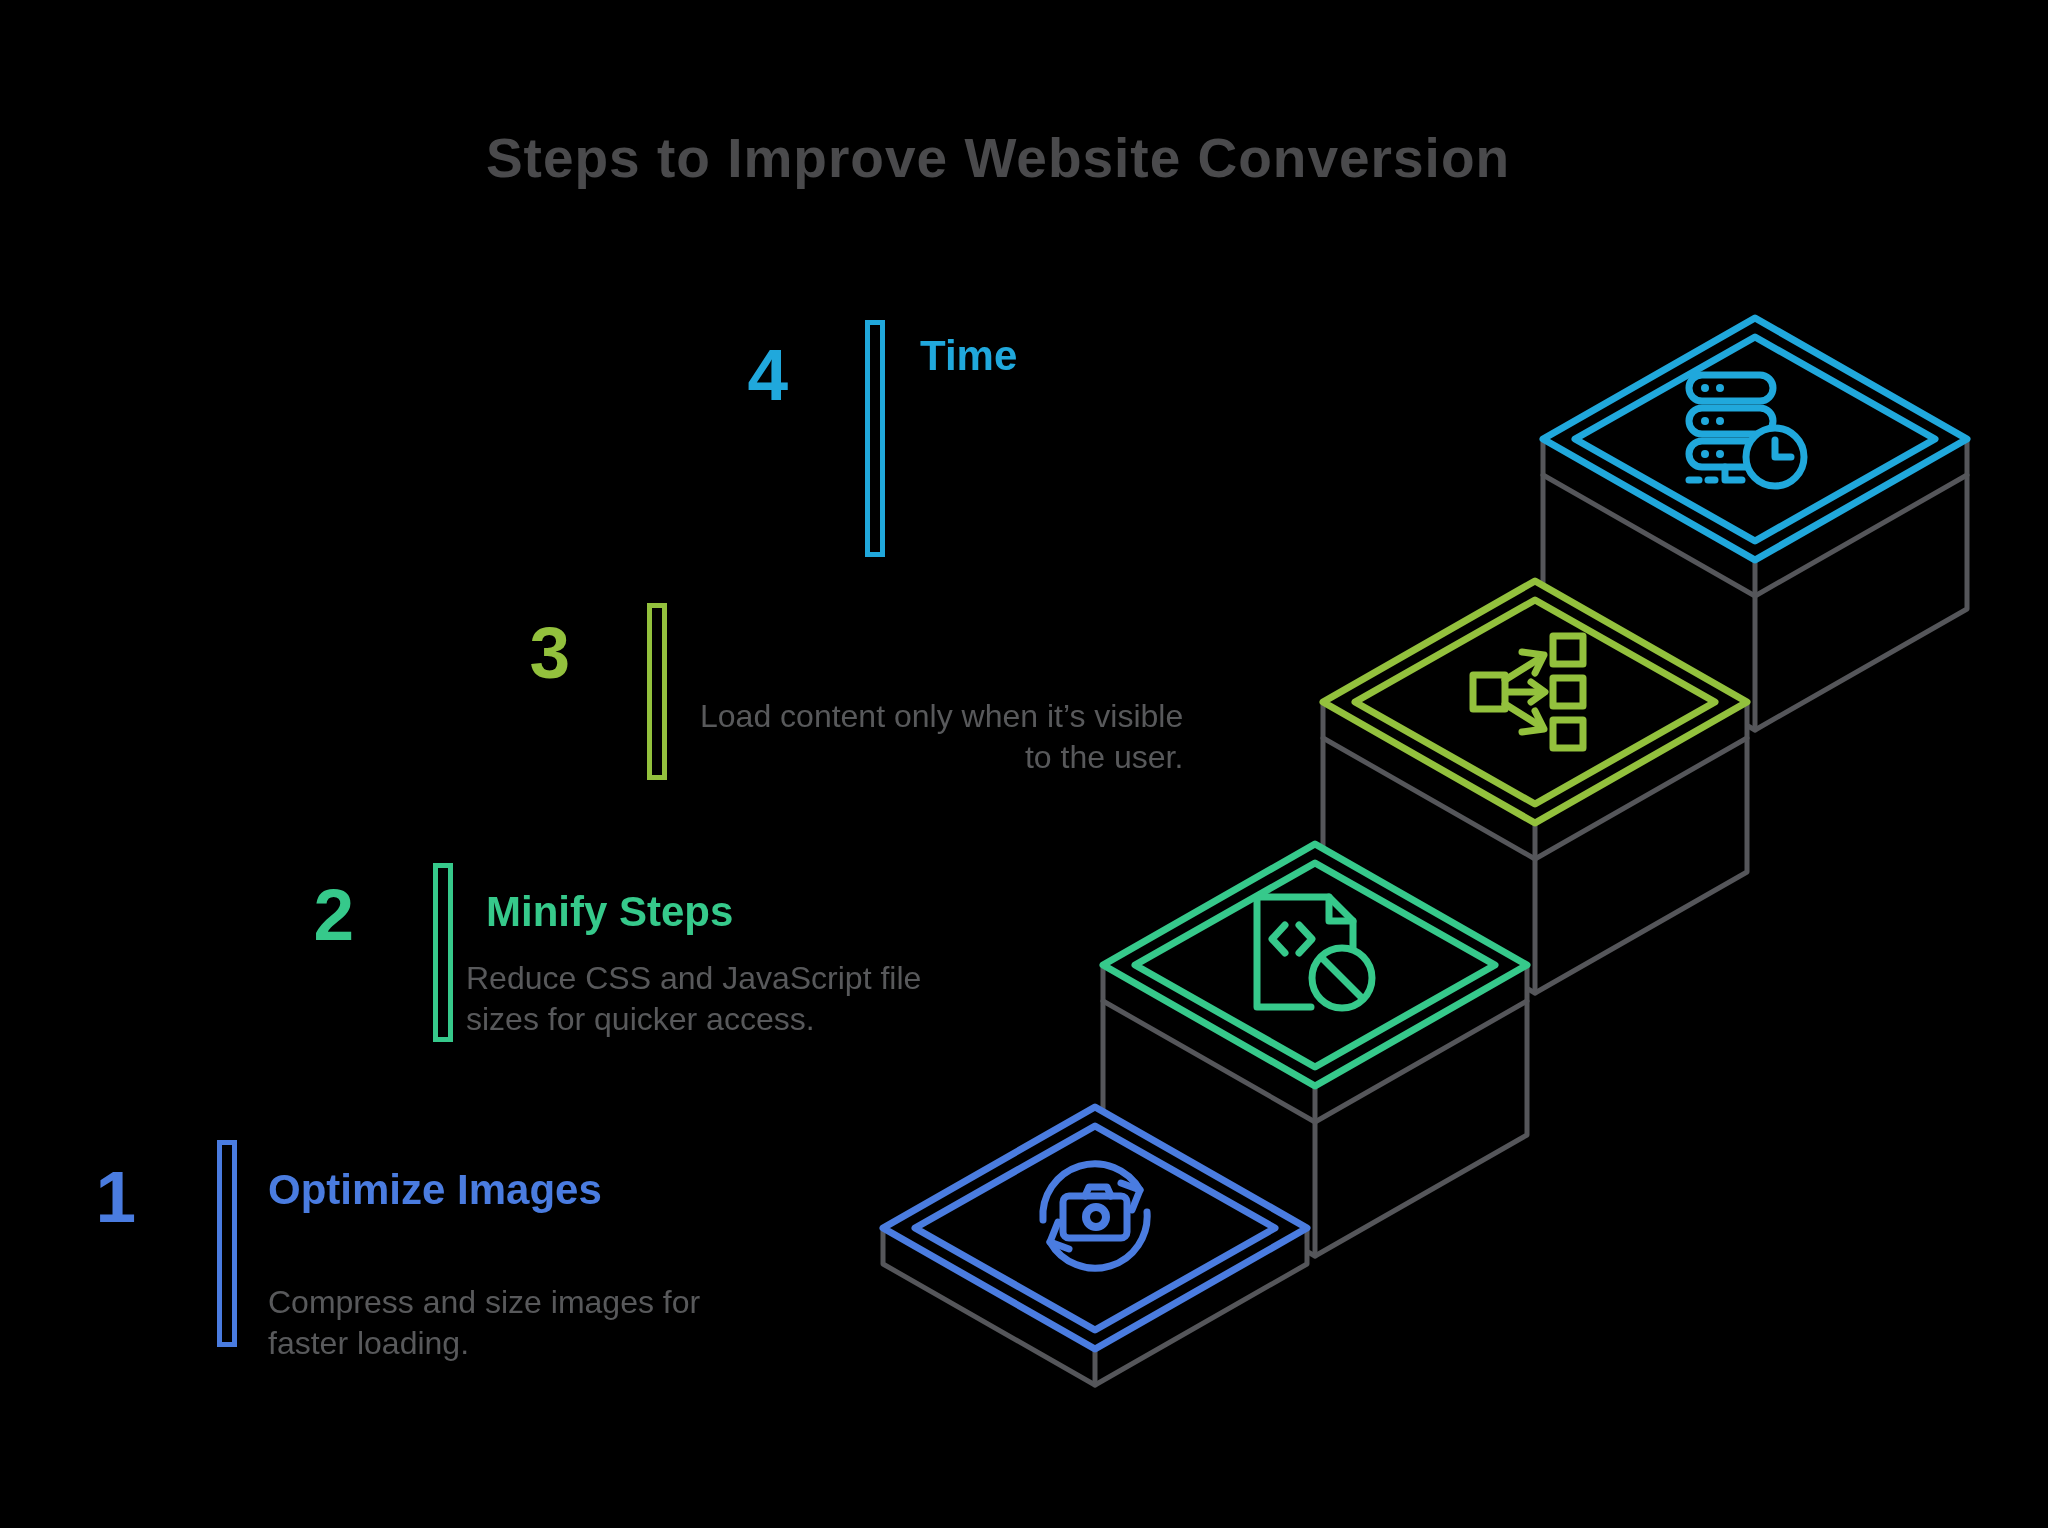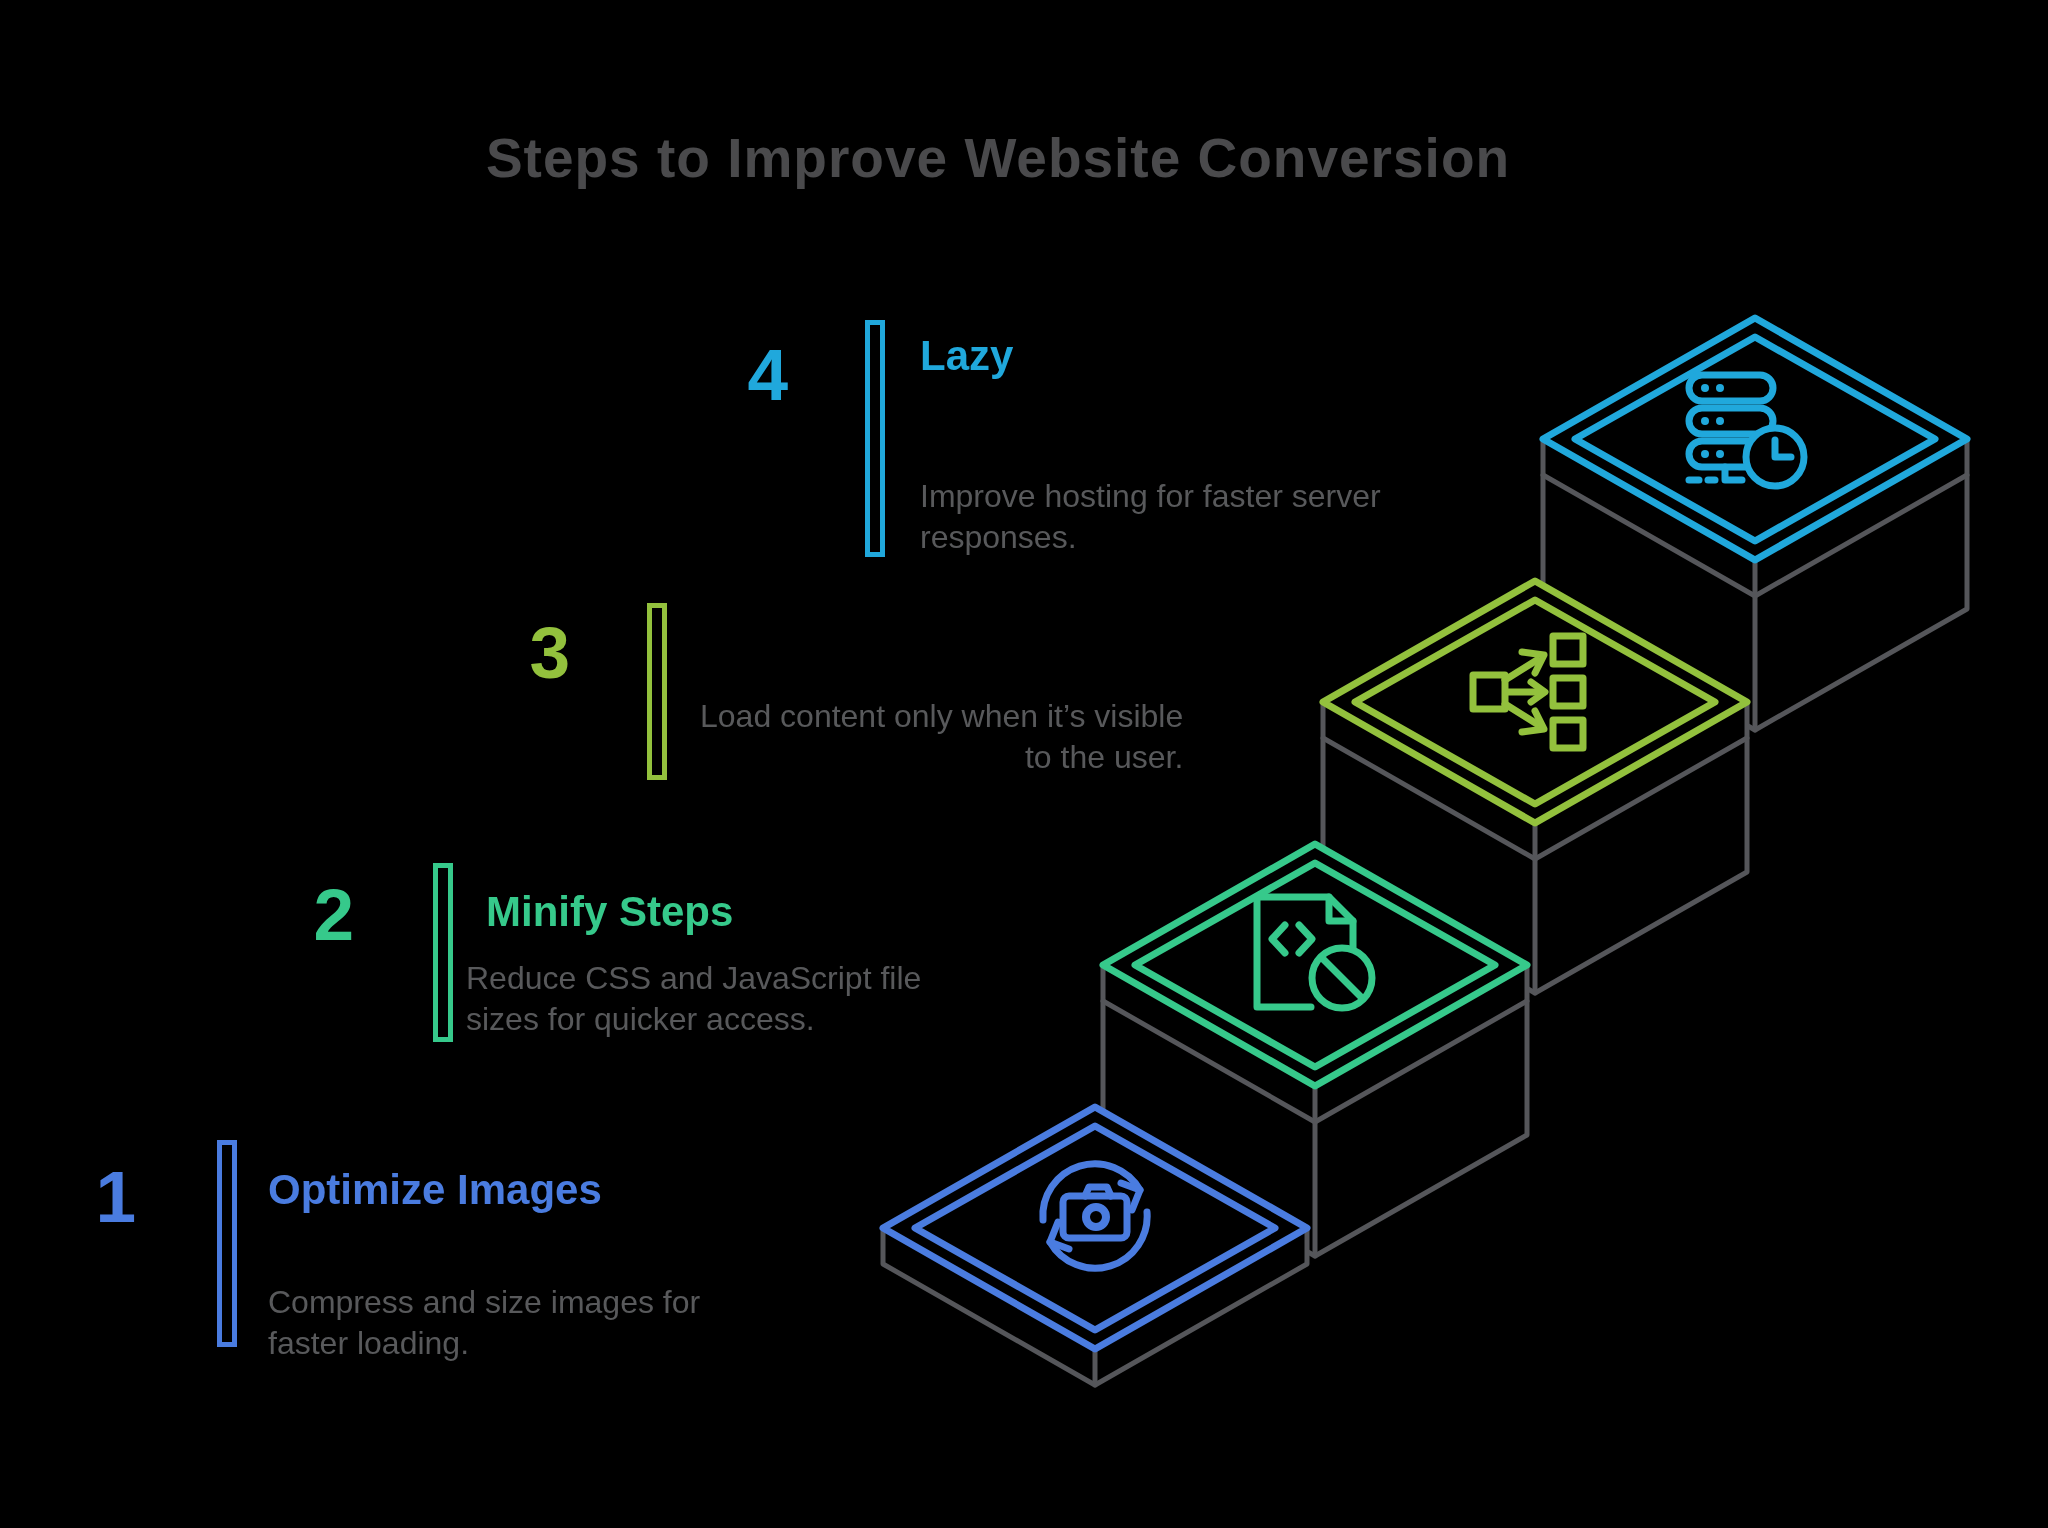--- a/index.html
+++ b/index.html
@@ -112,25 +112,21 @@
         <circle cx="1" cy="1" r="10" stroke-width="8"></circle>
       </g>
     </g>
   </svg>
 
   <div class="title">Steps to Improve Website Conversion</div>
 
   <div class="num c4" style="left:668px;top:338px;">4</div>
   <div class="bar b4" style="left:865px;top:320px;height:237px;"></div>
   <div class="head c4" style="left:920px;top:328px;">
-    <div>Lazy</div>
-  </div>
-  <div class="body" style="left:920px;top:476px;">
-    <div>Improve hosting for faster server</div>
-    <div>responses.</div>
+    <div>Time</div>
   </div>
 
   <div class="num c3" style="left:450px;top:616px;">3</div>
   <div class="bar b3" style="left:647px;top:603px;height:177px;"></div>
   <div class="body" style="left:700px;top:696px;text-align:right;">
     <div>Load content only when it’s visible</div>
     <div>to the user.</div>
   </div>
 
   <div class="num c2" style="left:234px;top:878px;">2</div>

